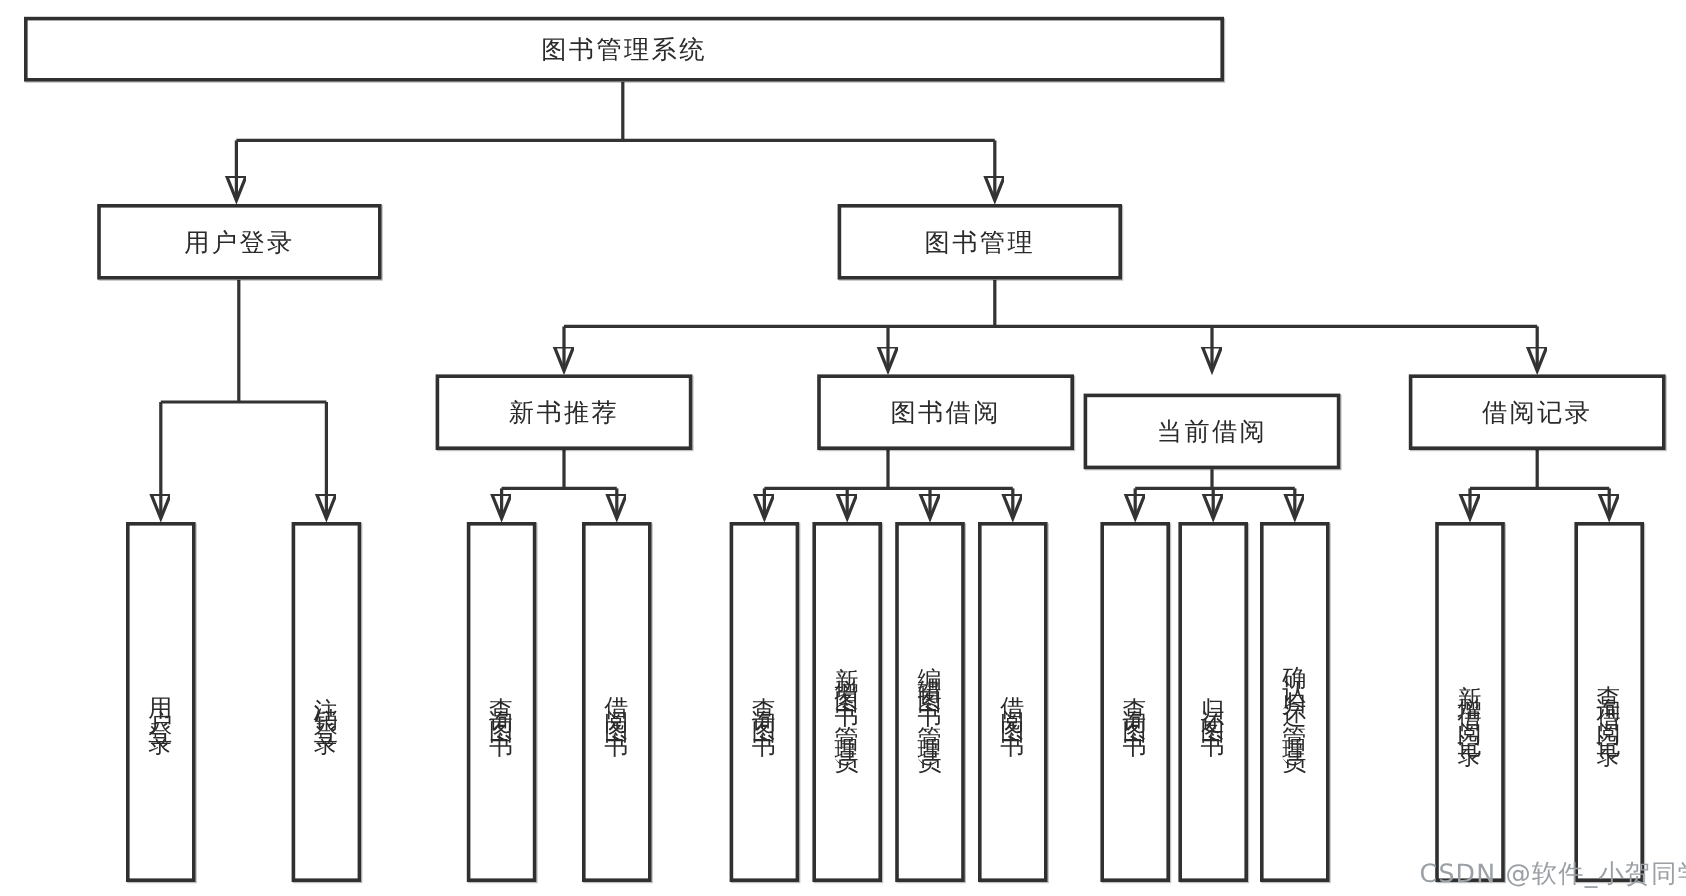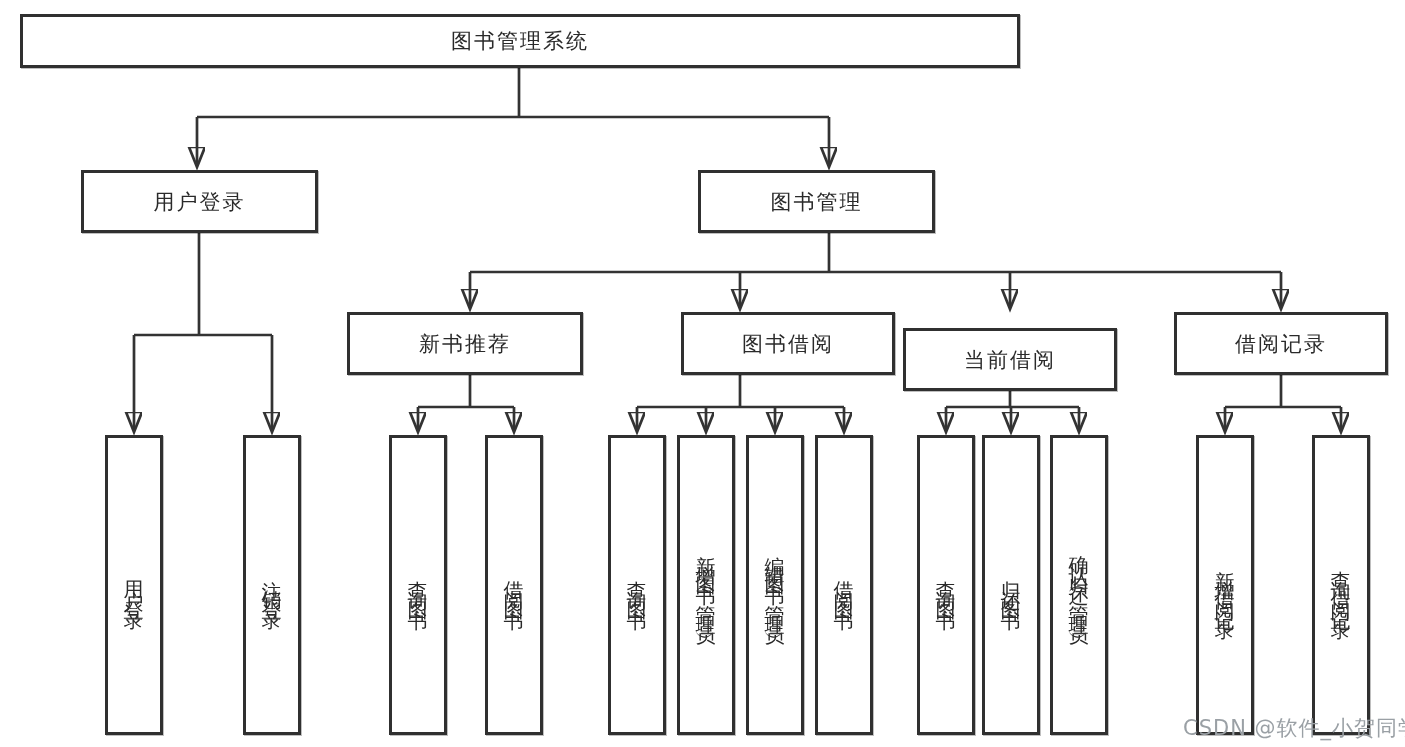--- a/index.html
+++ b/index.html
@@ -105,21 +105,21 @@
     <path d="M1225,407 H1341"></path>
     <path d="M1225,407 V431" marker-end="url(#arrow)"></path>
     <path d="M1341,407 V431" marker-end="url(#arrow)"></path>
   </svg>
 
   <div class="node" style="left:20px; top:14px; width:1000px; height:54px;">图书管理系统</div>
 
   <div class="node" style="left:81px; top:170px; width:237px; height:63px;">用户登录</div>
   <div class="node" style="left:698px; top:170px; width:237px; height:63px;">图书管理</div>
 
-  <div class="node" style="left:347px; top:312px; width:236px; height:63px;">新书推荐</div>
+  <div class="node" style="left:363px; top:312px; width:214px; height:63px;">新书推荐</div>
   <div class="node" style="left:633px; top:312px; width:214px; height:63px;margin-left:48px;">图书借阅</div>
   <div class="node" style="left:903px; top:312px; width:214px; height:63px;margin-top:16px;">当前借阅</div>
   <div class="node" style="left:1174px; top:312px; width:214px; height:63px;font-family:Liberation Serif, serif;">借阅记录</div>
 
   <div class="node node-v" style="left:105px; top:435px; width:58px; height:300px;">用户登录</div>
   <div class="node node-v" style="left:243px; top:435px; width:58px; height:300px;">注销登录</div>
 
   <div class="node node-v" style="left:389px; top:435px; width:58px; height:300px;">查询图书</div>
   <div class="node node-v" style="left:485px; top:435px; width:58px; height:300px;">借阅图书</div>
 

